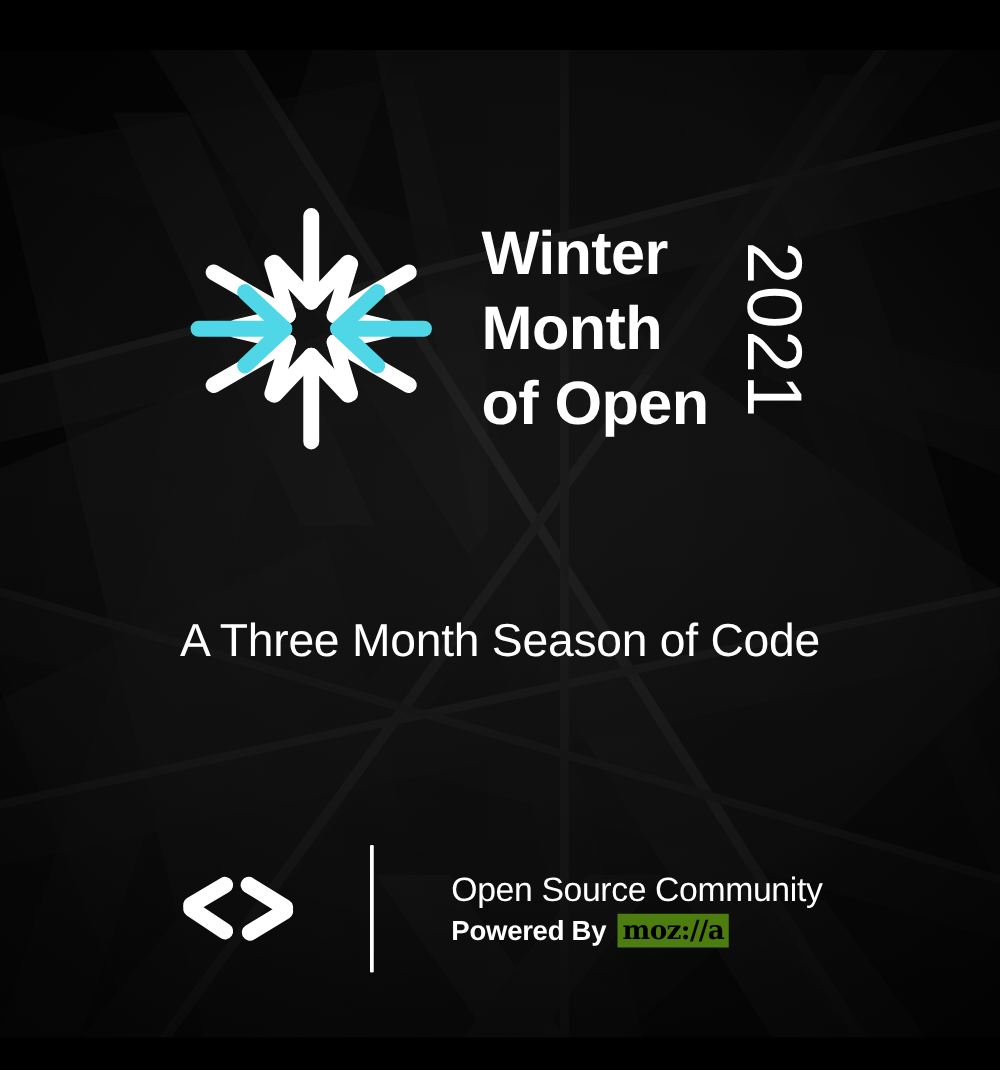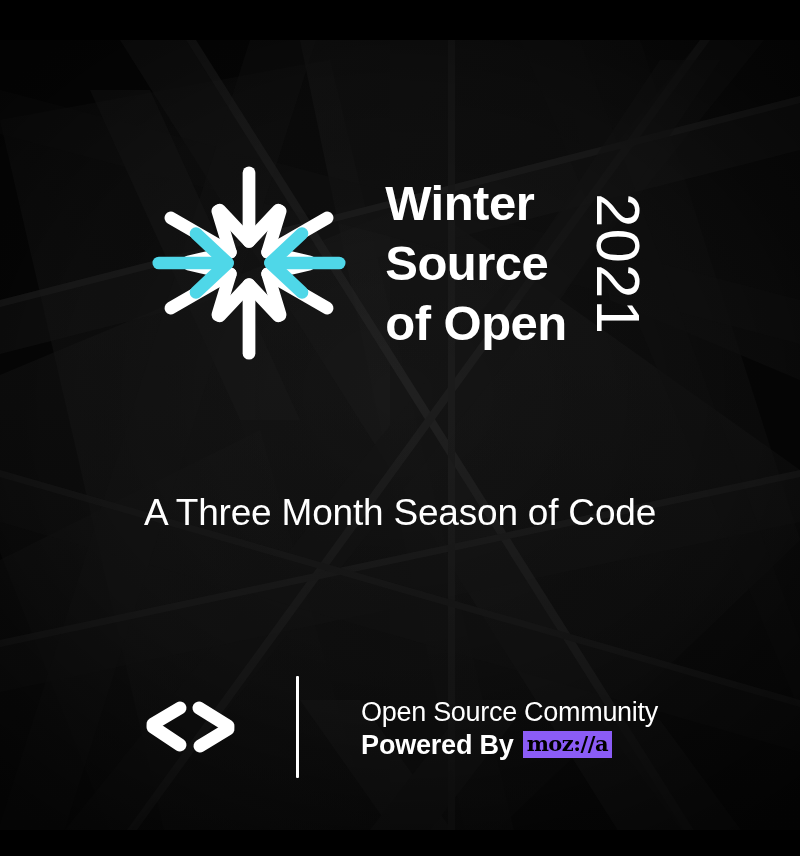--- a/index.html
+++ b/index.html
@@ -170,29 +170,29 @@
     line-height: 32px;
     white-space: nowrap;
   }
   #footer-powered-row {
     display: flex;
     align-items: center;
     margin-top: 3px;
   }
   #footer-powered-label {
     color: #ffffff;
-    font-size: 27px;
+    font-size: 22px;
     font-weight: bold;
     letter-spacing: -0.2px;
     line-height: 26px;
     white-space: nowrap;
   }
   #mozilla-wordmark {
     margin-left: 9px;
-    background: #8b5cf6;
+    background: #4d7c0f;
     color: #000000;
     font-family: "DejaVu Serif", serif;
     font-weight: bold;
     font-size: 21px;
     line-height: 24px;
     padding: 1px 4px 2px 4px;
     letter-spacing: -0.5px;
     white-space: nowrap;
   }
 </style>
@@ -281,21 +281,21 @@
         <use href="#sf-arm" stroke="#FFFFFF" transform="rotate(120 100 100)"></use>
         <use href="#sf-arm" stroke="#FFFFFF" transform="rotate(240 100 100)"></use>
         <use href="#sf-arm" stroke="#FFFFFF" transform="rotate(300 100 100)"></use>
 
         <use href="#sf-arm" stroke="#4FD7E8" transform="rotate(90 100 100)"></use>
         <use href="#sf-arm" stroke="#4FD7E8" transform="rotate(270 100 100)"></use>
       </svg>
 
       <div id="logo-wordmark">
         <span>Winter</span>
-        <span>Source</span>
+        <span>Month</span>
         <span>of Open</span>
       </div>
 
       <div id="logo-year">
         <span id="logo-year-text">2021</span>
       </div>
 
     </div>
 
     <div id="tagline">A Three Month Season of Code</div>

